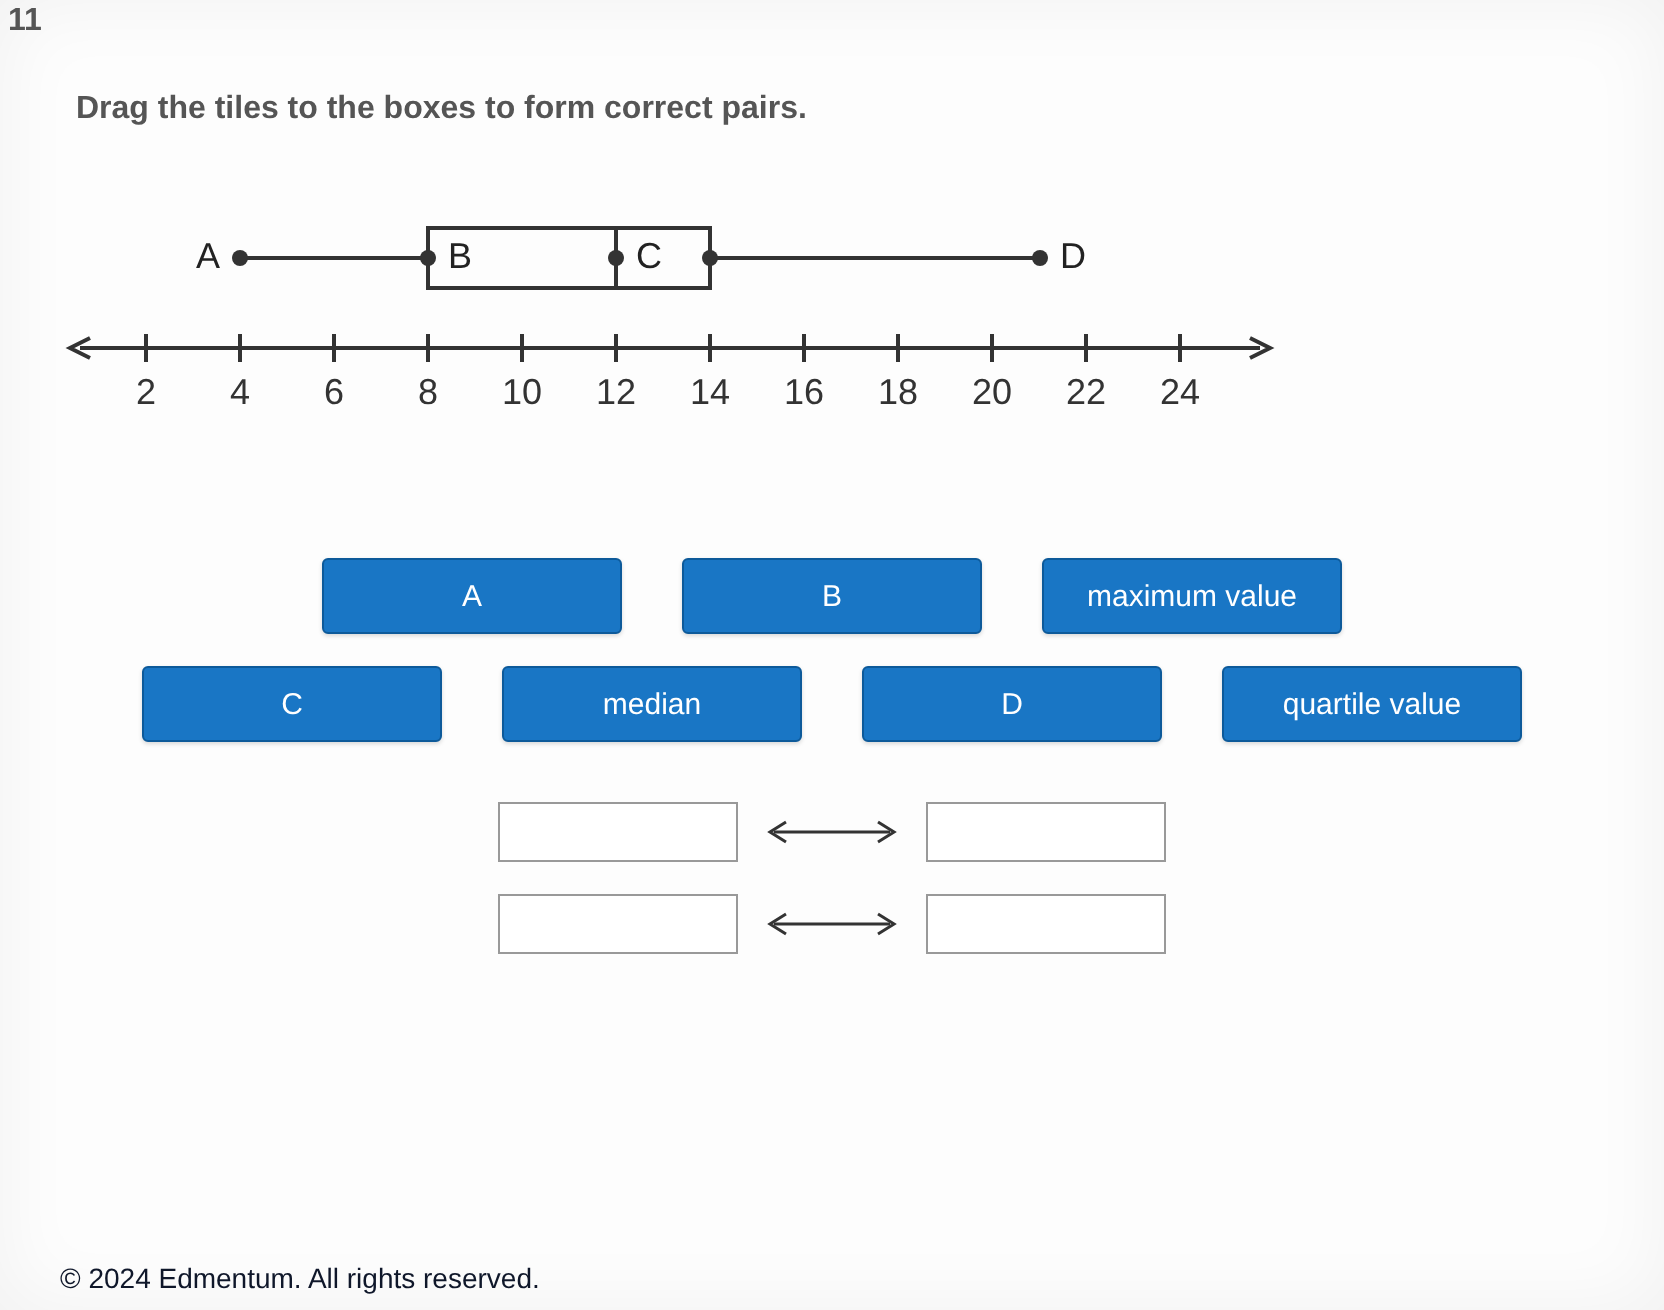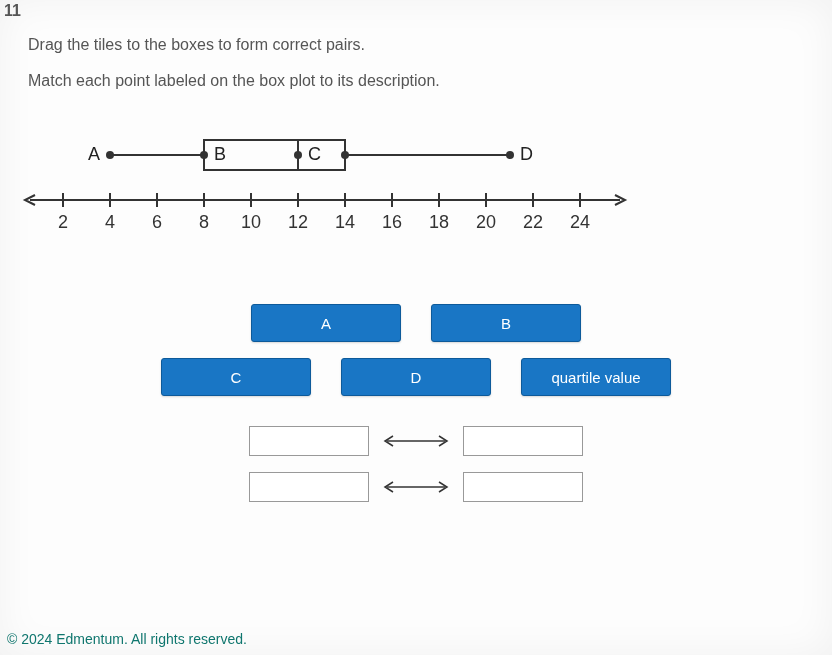--- a/index.html
+++ b/index.html
@@ -8,36 +8,37 @@
       background: #f5f5f5;
       width: 832px;
       height: 655px;
       position: relative;
       overflow: hidden;
     }
     .page {
       background: #fdfdfd;
       width: 100%;
       height: 100%;
-      padding: 0;
+      padding: 10px;
       position: relative;
       box-shadow: inset 0 0 40px rgba(0,0,0,0.05);
     }
     .qnum {
       position: absolute;
       top: 2px;
       left: 4px;
       font-size: 16px;
       color: #555;
       font-weight: bold;
     }
     .instructions {
       padding: 36px 0 0 28px;
       color: #555;
       font-size: 16px;
+      font-weight: bold;
     }
     .instructions p { margin-bottom: 18px; }
     .plot-wrap {
       margin: 30px 0 0 20px;
       width: 620px;
     }
     .tiles-area {
       margin: 60px 0 0 0;
       display: flex;
       flex-direction: column;
@@ -85,34 +86,33 @@
     .arrow {
       width: 70px;
       display: flex;
       align-items: center;
       justify-content: center;
       color: #333;
     }
     .footer {
       position: absolute;
       bottom: 8px;
-      left: 7px;
-      color: #0f766e;
+      left: 30px;
+      color: #0f172a;
       font-size: 14px;
     }
   </style>
 </head>
 <body>
 
 <div class="page">
   <div class="qnum">11</div>
 
   <div class="instructions">
     <p>Drag the tiles to the boxes to form correct pairs.</p>
-    <p>Match each point labeled on the box plot to its description.</p>
   </div>
 
   <div class="plot-wrap">
     <svg width="620" height="120" viewBox="0 0 620 120">
 
       <line x1="10" y1="80" x2="600" y2="80" stroke="#333" stroke-width="2"></line>
 
       <polyline points="15,75 5,80 15,85" fill="none" stroke="#333" stroke-width="2"></polyline>
       <polyline points="595,75 605,80 595,85" fill="none" stroke="#333" stroke-width="2"></polyline>
 
@@ -166,23 +166,25 @@
         <text x="288" y="40">C</text>
         <text x="500" y="40">D</text>
       </g>
     </svg>
   </div>
 
   <div class="tiles-area">
     <div class="tiles-row">
       <div class="tile">A</div>
       <div class="tile">B</div>
+      <div class="tile">maximum value</div>
     </div>
     <div class="tiles-row">
       <div class="tile">C</div>
+      <div class="tile">median</div>
       <div class="tile">D</div>
       <div class="tile">quartile value</div>
     </div>
   </div>
 
   <div class="drop-area">
     <div class="drop-row">
       <div class="drop-box"></div>
       <div class="arrow">
         <svg width="70" height="16" viewBox="0 0 70 16">

